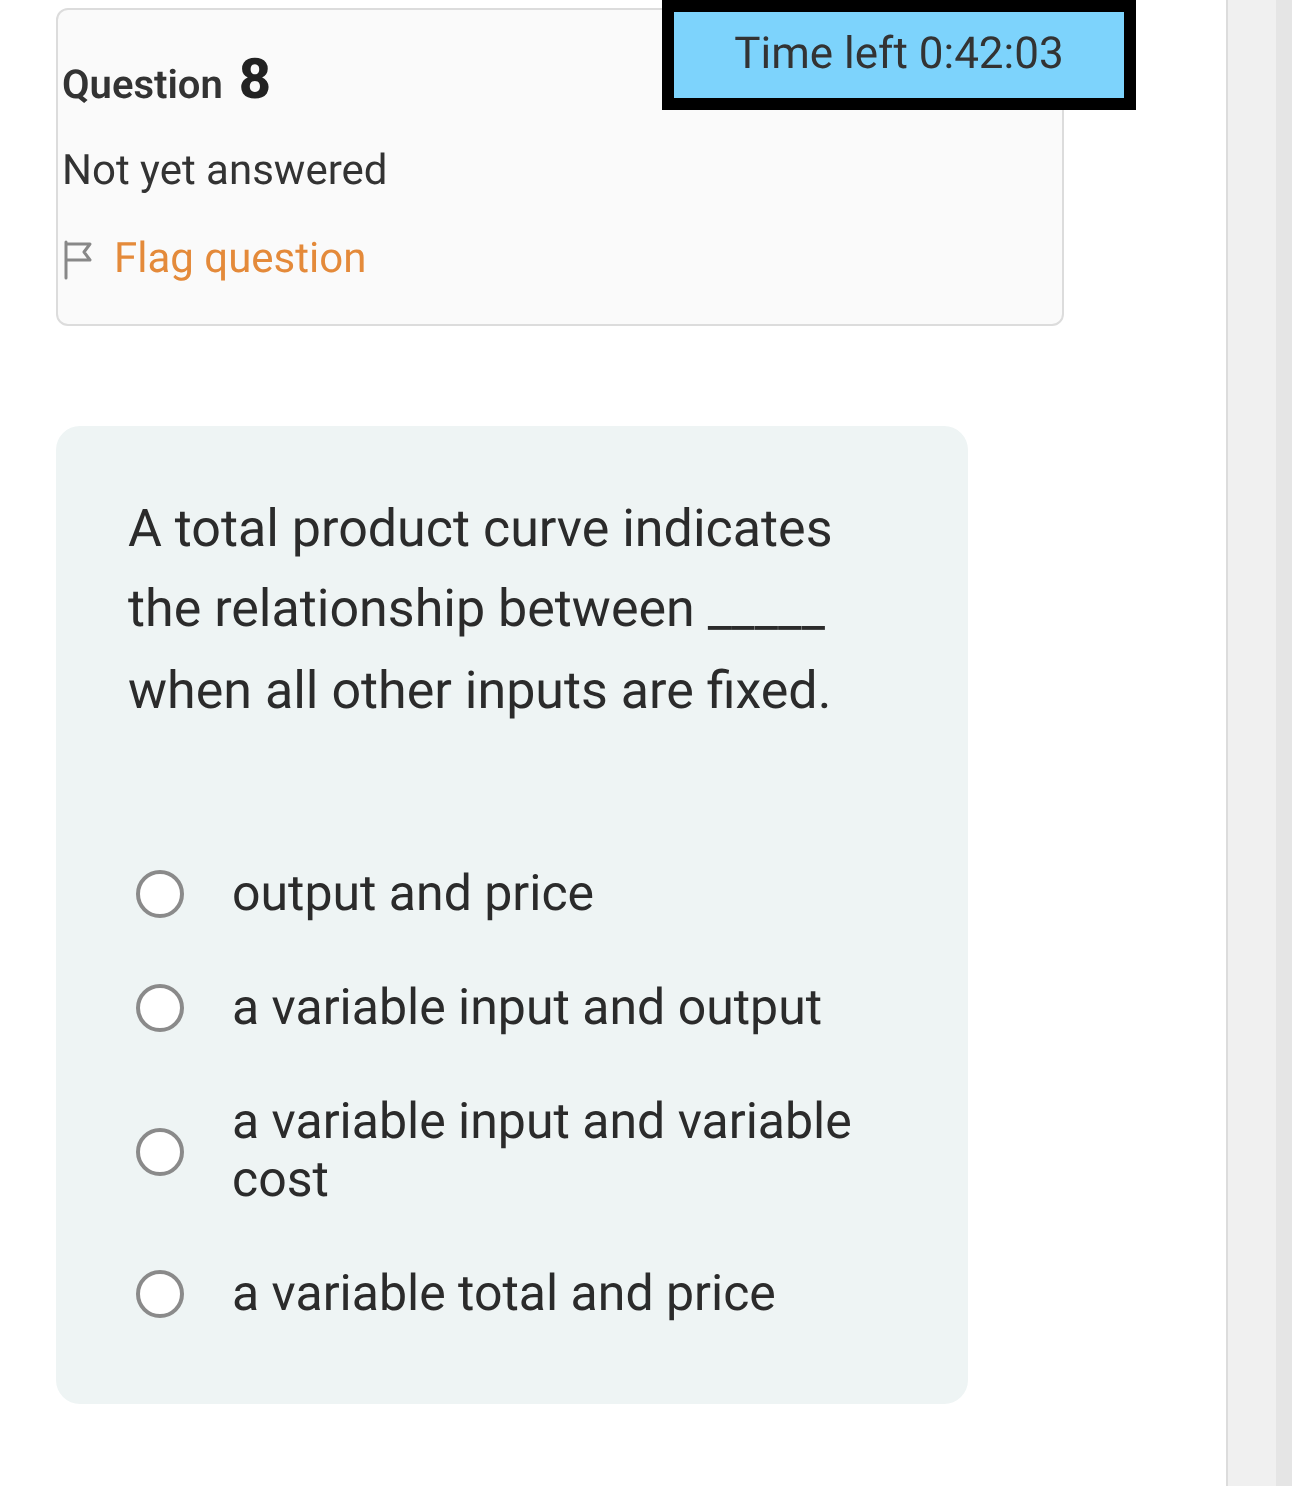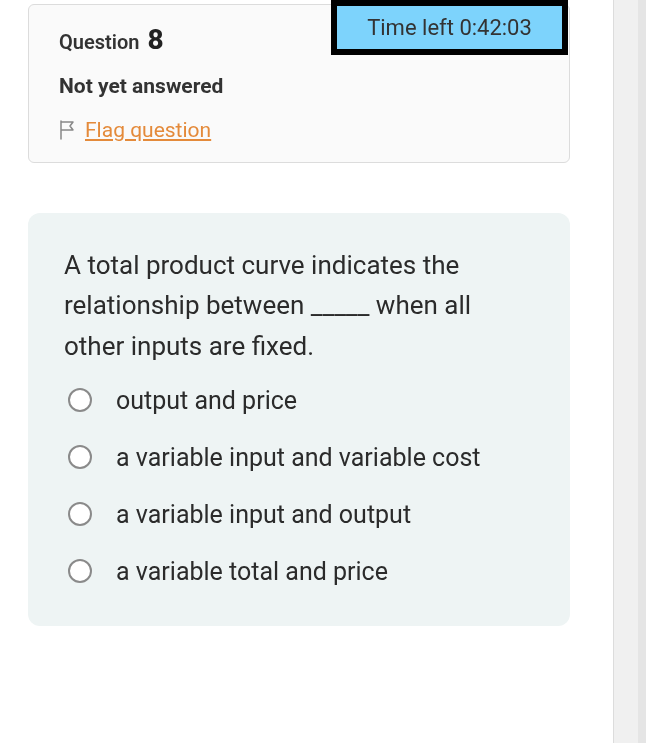--- a/index.html
+++ b/index.html
@@ -29,93 +29,91 @@
     top: 0;
     right: 0;
     width: 8px;
     height: 743px;
     background: #e5e5e5;
   }
   .info-card {
     border: 1px solid #dcdcdc;
     border-radius: 6px;
     background: #fafafa;
-    padding: 18px 18px 20px 30px;
-    width: 542px;
+    padding: 18px 18px 20px 2px;
+    width: 504px;
     margin-left: 0;
     position: relative;
   }
   .question-label {
     font-size: 20px;
     font-weight: 600;
     color: #333;
   }
   .question-number {
     font-size: 28px;
     font-weight: 800;
     color: #222;
     margin-left: 4px;
   }
   .status-line {
     font-size: 21px;
     color: #333;
     margin-top: 18px;
-    font-weight: bold;
   }
   .marked-line {
     font-size: 21px;
     color: #333;
     margin-top: 20px;
   }
   .flag-row {
     margin-top: 20px;
     display: flex;
     align-items: center;
     gap: 8px;
   }
   .flag-icon svg {
     width: 18px;
     height: 20px;
     display: block;
   }
   .flag-link {
     font-size: 21px;
     color: #e48a3a;
-    text-decoration: underline;
     cursor: pointer;
   }
   .timer-box {
     position: absolute;
     top: 0;
     left: 331px;
     width: 237px;
     height: 55px;
     border: 6px solid #000000;
     background: #7dd3fc;
     display: flex;
     align-items: center;
     justify-content: center;
     font-size: 22px;
     color: #333;
   }
   .question-body {
     margin-top: 50px;
-    width: 542px;
+    width: 456px;
     background: #eef4f4;
     border-radius: 12px;
     padding: 32px 36px 40px 36px;
   }
   .qtext {
     font-size: 26px;
     line-height: 1.55;
     color: #2b2b2b;
     font-weight: 400;
   }
   .options {
-    margin-top: 20px;
+    margin-top: 67px;
     display: flex;
     flex-direction: column;
     gap: 28px;
   }
   .option {
     display: flex;
     align-items: center;
     gap: 24px;
     cursor: pointer;
   }
@@ -168,26 +166,26 @@
     <div class="qtext">A total product curve indicates the relationship between _____ when all other inputs are fixed.</div>
     <div class="options">
 
       <label class="option">
         <input type="radio" name="q8" style="">
         <span class="option-label">output and price</span>
       </label>
 
       <label class="option">
         <input type="radio" name="q8" style="">
-        <span class="option-label">a variable input and variable cost</span>
+        <span class="option-label">a variable input and output</span>
       </label>
 
       <label class="option">
         <input type="radio" name="q8" style="">
-        <span class="option-label">a variable input and output</span>
+        <span class="option-label">a variable input and variable cost</span>
       </label>
 
       <label class="option">
         <input type="radio" name="q8" style="">
         <span class="option-label">a variable total and price</span>
       </label>
 
     </div>
   </div>
 

